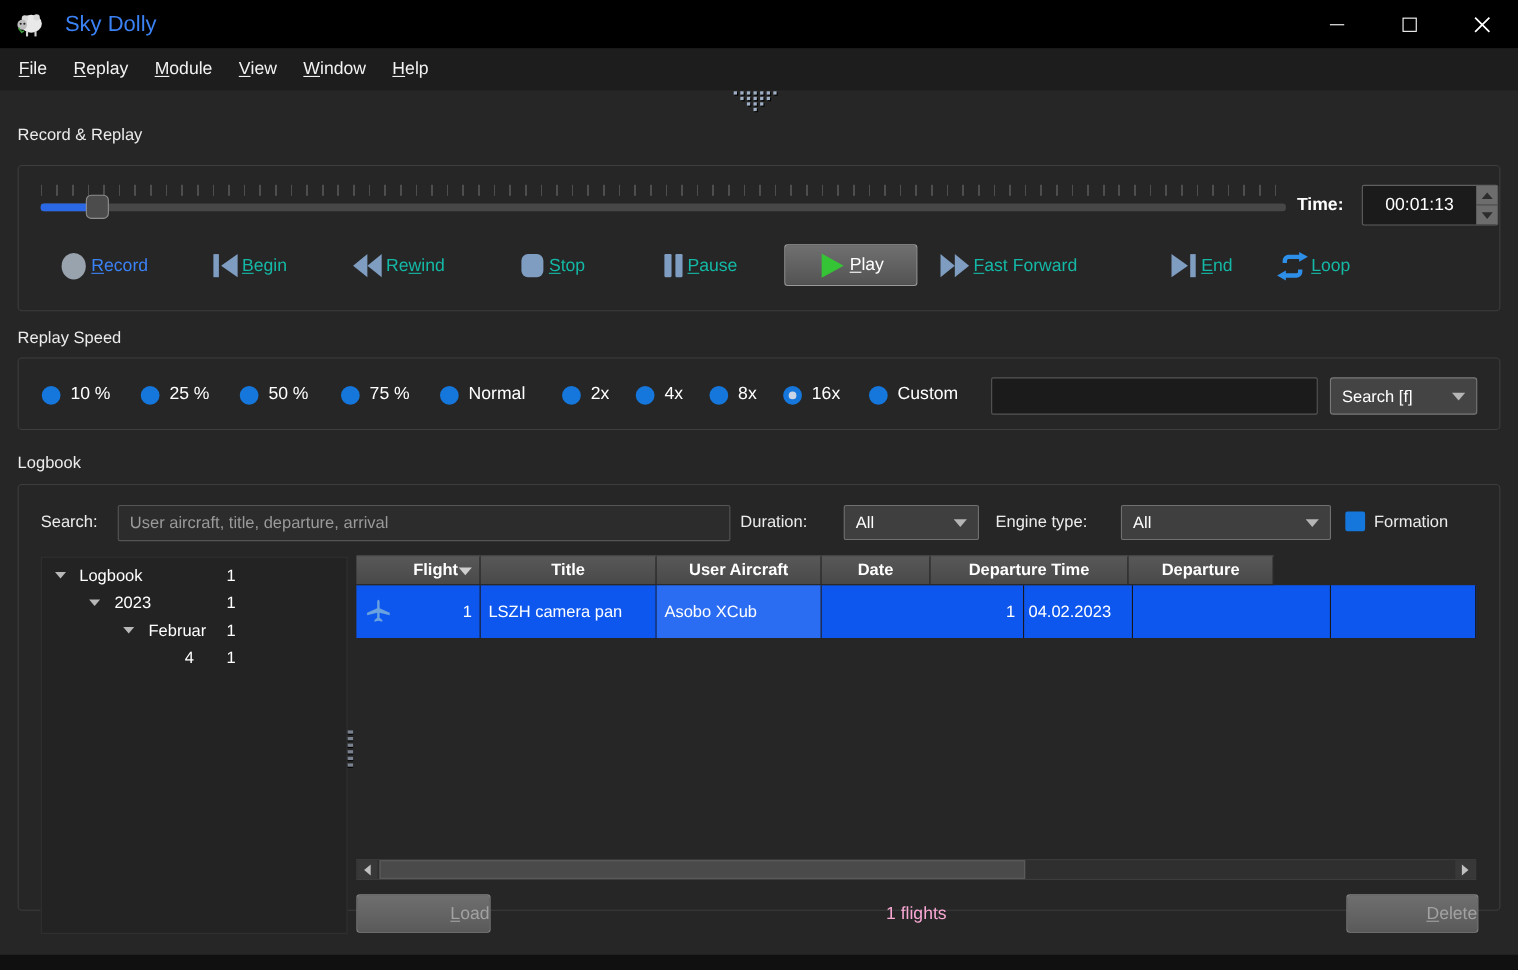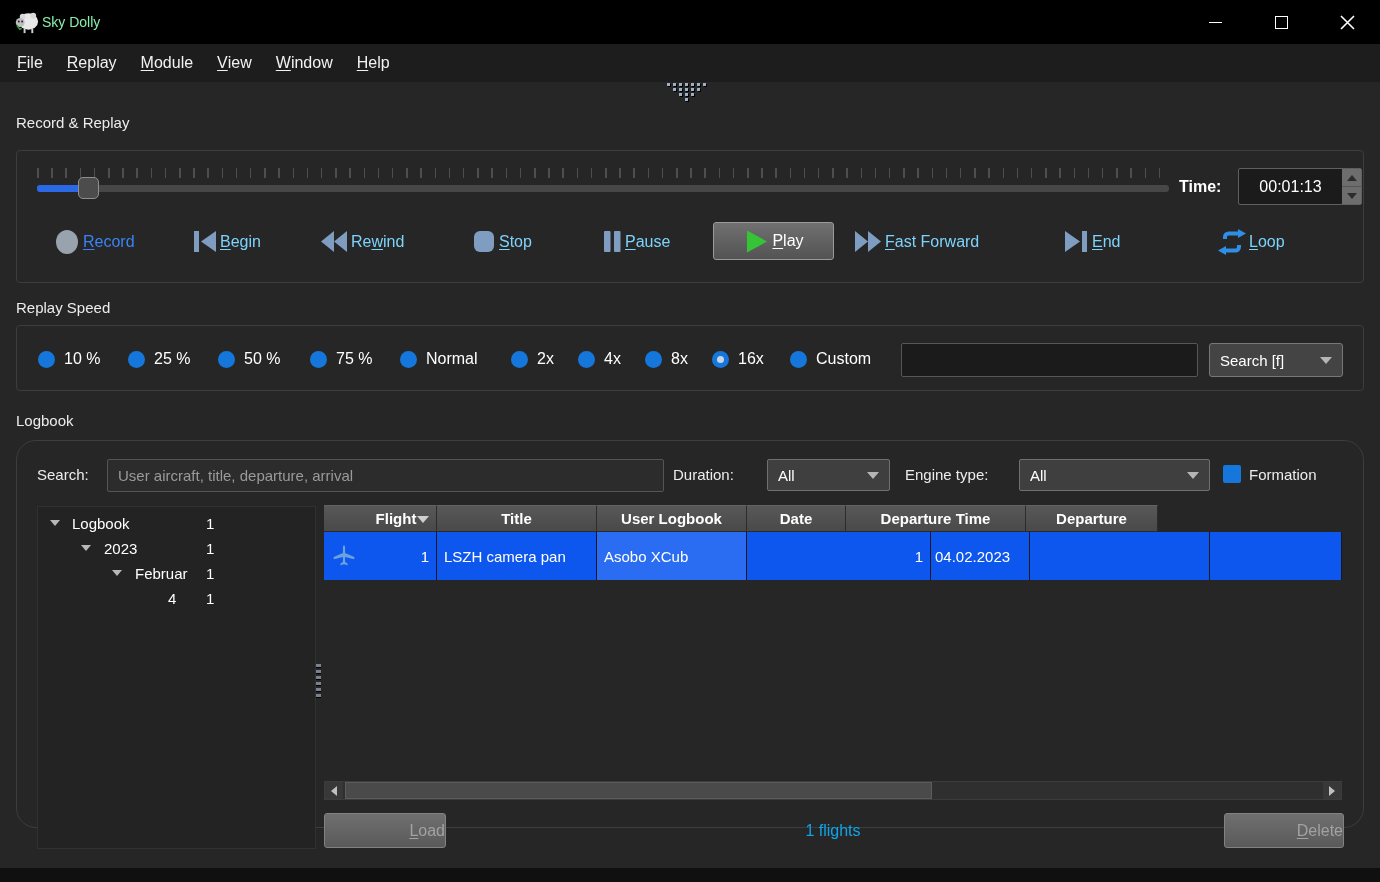--- a/index.html
+++ b/index.html
@@ -7,60 +7,60 @@
   #app {
     position: relative; width: 1380px; height: 882px;
     background: #262626; overflow: hidden;
     font-family: "Liberation Sans", sans-serif; color: #ececec;
   }
   u { text-decoration: underline; text-underline-offset: 2px; text-decoration-thickness: 1px; }
 
   
   .titlebar { position:absolute; top:0; left:0; right:0; height:44px; background:#000; display:flex; align-items:center; }
   .app-icon { margin-left:13px; width:27px; height:27px; }
-  .app-title { margin-left:2px; font-size:14px; color:#86efac; }
+  .app-title { margin-left:19px; font-size:20px; color:#3b82f6; }
   .win-controls { margin-left:auto; display:flex; height:100%; }
   .win-btn { width:66px; height:100%; display:flex; align-items:center; justify-content:center; background:transparent; border:none; cursor:default; }
   .glyph-min { width:13px; height:0; border-top:1.6px solid #fff; display:block; }
   .glyph-max { width:13px; height:13px; border:1.6px solid #fff; display:block; }
 
   
   .menubar { position:absolute; top:44px; left:0; right:0; height:38px; background:#1d1d1d; display:flex; align-items:center; padding-left:5px; }
   .menu-item { padding:0 12px; font-size:16px; color:#f2f2f2; height:100%; display:flex; align-items:center; }
 
   
   .grip-top { position:absolute; top:83px; left:665px; width:42px; height:16px; display:flex; flex-direction:column; align-items:center; gap:2px; }
   .grip-row { display:flex; gap:3px; }
   .grip-dot { width:3px; height:3px; background:#9fb0c6; box-shadow:1px 1px 0 #000; }
 
   
   .sec-label { position:absolute; left:16px; font-size:15px; color:#ececec; }
   .group { position:absolute; left:16px; width:1348px; border:1px solid #3d3d3d; border-radius:4px; background:#262626; }
   #group-record { top:150px; height:133px; }
   #group-speed  { top:325px; height:66px; }
-  #group-logbook{ top:440px; height:388px;border-radius:20px; }
+  #group-logbook{ top:440px; height:388px; }
 
   
   .slider-ticks { position:absolute; left:20px; top:17px; width:1132px; height:10px;
     background: repeating-linear-gradient(90deg, #4e4e4e 0 1.5px, transparent 1.5px 14.2px); }
   .slider-track { position:absolute; left:20px; top:34px; width:1132px; height:7px; background:#474747; border-radius:3px; }
   .slider-fill  { position:absolute; left:20px; top:34px; width:46px; height:7px; background:var(--slider-fill,#2b68e6); border-radius:3px; }
   .slider-thumb { position:absolute; left:61px; top:26px; width:21px; height:22px; background:#4c4c4c; border:1.5px solid #8f8f8f; border-radius:5px; }
 
   .time-label { position:absolute; left:1162px; top:27px; font-size:16px; font-weight:600; color:#fff; }
   .spinbox { position:absolute; left:1221px; top:17px; width:124px; height:37px; display:flex; border:1px solid #5f5f5f; border-radius:2px; background:#1b1b1b; }
   .spin-value { width:103px; height:100%; background:transparent; border:none; color:#fff; font-size:16px; text-align:center; font-family:"Liberation Sans",sans-serif; }
   .spin-btns { width:20px; display:flex; flex-direction:column; }
   .spin-btn { flex:1; background:#6d6d6d; border:none; display:flex; align-items:center; justify-content:center; padding:0; }
   .spin-btn + .spin-btn { border-top:1px solid #555; }
   .tri-up   { width:0; height:0; border-left:5px solid transparent; border-right:5px solid transparent; border-bottom:6px solid #2c2c2c; }
   .tri-down { width:0; height:0; border-left:5px solid transparent; border-right:5px solid transparent; border-top:6px solid #2c2c2c; }
 
   
-  .tbtn { position:absolute; top:72px; height:37px; display:flex; align-items:center; gap:2px; font-size:16px; color:#7dd3fc; background:transparent; border:none; font-family:"Liberation Sans",sans-serif; }
+  .tbtn { position:absolute; top:72px; height:37px; display:flex; align-items:center; gap:2px; font-size:16px; color:#14b8a6; background:transparent; border:none; font-family:"Liberation Sans",sans-serif; }
   .tbtn.disabled { color:#3b82f6; }
   .tbtn svg { display:block; }
   .play-box { position:absolute; left:696px; top:71px; width:121px; height:38px; display:flex; align-items:center; justify-content:center; gap:3px;
     background:linear-gradient(#707070,#535353); border:1px solid #9a9a9a; border-radius:3px; font-size:16px; color:#fff; font-family:"Liberation Sans",sans-serif; }
 
   
   .radio-item { position:absolute; top:24px; display:flex; align-items:center; gap:9px; font-size:16px; color:#fff; }
   .radio-dot { width:17px; height:17px; border-radius:50%; background:var(--accent-blue,#1577dc); position:relative; flex:none; }
   .radio-item.selected .radio-dot::after { content:""; position:absolute; left:5px; top:5px; width:7px; height:7px; border-radius:50%; background:#c9d5e6; }
   .custom-input { position:absolute; left:884px; top:17px; width:297px; height:34px; background:#1b1b1b; border:1px solid #565656; border-radius:2px; color:#fff; font-size:15px; padding:0 8px; font-family:"Liberation Sans",sans-serif; }
@@ -101,21 +101,21 @@
 
   
   .hscroll { position:absolute; left:307px; top:340px; width:1018px; height:19px; display:flex; background:#2f2f2f; border:1px solid #3c3c3c; }
   .sb-btn { width:18px; height:100%; background:#383838; border:none; display:flex; align-items:center; justify-content:center; flex:none; }
   .sb-left-glyph  { width:0; height:0; border-top:5px solid transparent; border-bottom:5px solid transparent; border-right:6px solid #c0c0c0; }
   .sb-right-glyph { width:0; height:0; border-top:5px solid transparent; border-bottom:5px solid transparent; border-left:6px solid #c0c0c0; }
   .sb-track { position:relative; flex:1; }
   .sb-thumb { position:absolute; left:2px; top:0; width:587px; height:100%; background:#4a4a4a; border:1px solid #5c5c5c; }
 
   
-  .status-text { position:absolute; left:307px; top:381px; width:1018px; text-align:center; font-size:16px; color:#0ea5e9; }
+  .status-text { position:absolute; left:307px; top:381px; width:1018px; text-align:center; font-size:16px; color:#f9a8d4; }
   .push-btn { position:absolute; top:372px; height:35px; background:linear-gradient(#6f6f6f,#5a5a5a); border:1px solid #828282; border-radius:3px;
     color:#a2a2a2; font-size:16px; display:flex; align-items:center; justify-content:flex-end; z-index:2; font-family:"Liberation Sans",sans-serif; }
   #load-btn { left:307px; width:122px; }
   #delete-btn { left:1207px; width:120px; }
 
   .bottom-strip { position:absolute; left:0; right:0; bottom:0; height:14px; background:#101010; }
 </style>
 </head>
 <body>
 
@@ -251,21 +251,21 @@
       </svg>
       <span><u>F</u>ast Forward</span>
     </button>
     <button class="tbtn" style="left:1046px;">
       <svg width="27" height="27" viewBox="0 0 27 27">
         <polygon points="2,3 17,13.5 2,24" fill="var(--transport-icon,#7f9dc0)"></polygon>
         <rect x="19" y="3" width="5" height="21" fill="var(--transport-icon,#7f9dc0)"></rect>
       </svg>
       <span><u>E</u>nd</span>
     </button>
-    <button class="tbtn" style="left:1200px;">
+    <button class="tbtn" style="left:1143px;">
       <svg width="30" height="28" viewBox="0 0 30 28">
         <path d="M8 11 v-2 a3.5 3.5 0 0 1 3.5-3.5 H22" stroke="var(--loop-blue,#2e8fe8)" stroke-width="4" fill="none"></path>
         <polygon points="21,1 29,5.5 21,10" fill="var(--loop-blue,#2e8fe8)"></polygon>
         <path d="M22 17 v2 a3.5 3.5 0 0 1 -3.5 3.5 H8" stroke="var(--loop-blue,#2e8fe8)" stroke-width="4" fill="none"></path>
         <polygon points="9,18 1,22.5 9,27" fill="var(--loop-blue,#2e8fe8)"></polygon>
       </svg>
       <span><u>L</u>oop</span>
     </button>
   </div>
 
@@ -364,21 +364,21 @@
     <div class="table">
       <div class="thead">
         <div class="th" style="width:113px;padding-left:32px;">
           <span>Flight</span>
           <span class="sort-arrow"></span>
         </div>
         <div class="th" style="width:160px;">
             <span>Title</span>
           </div>
         <div class="th" style="width:150px;">
-            <span>User Logbook</span>
+            <span>User Aircraft</span>
           </div>
         <div class="th" style="width:99px;">
             <span>Date</span>
           </div>
         <div class="th" style="width:180px;">
             <span>Departure Time</span>
           </div>
         <div class="th" style="width:132px;">
             <span>Departure</span>
           </div>

